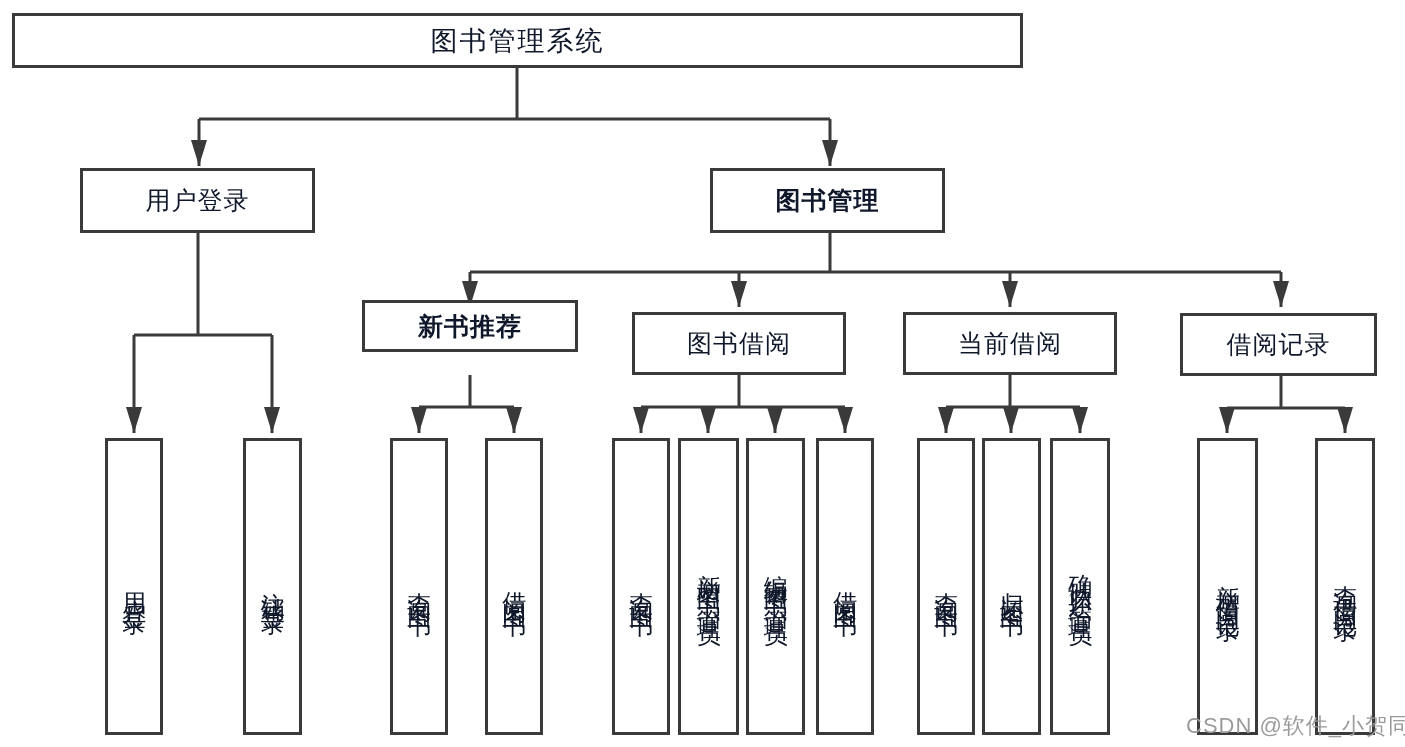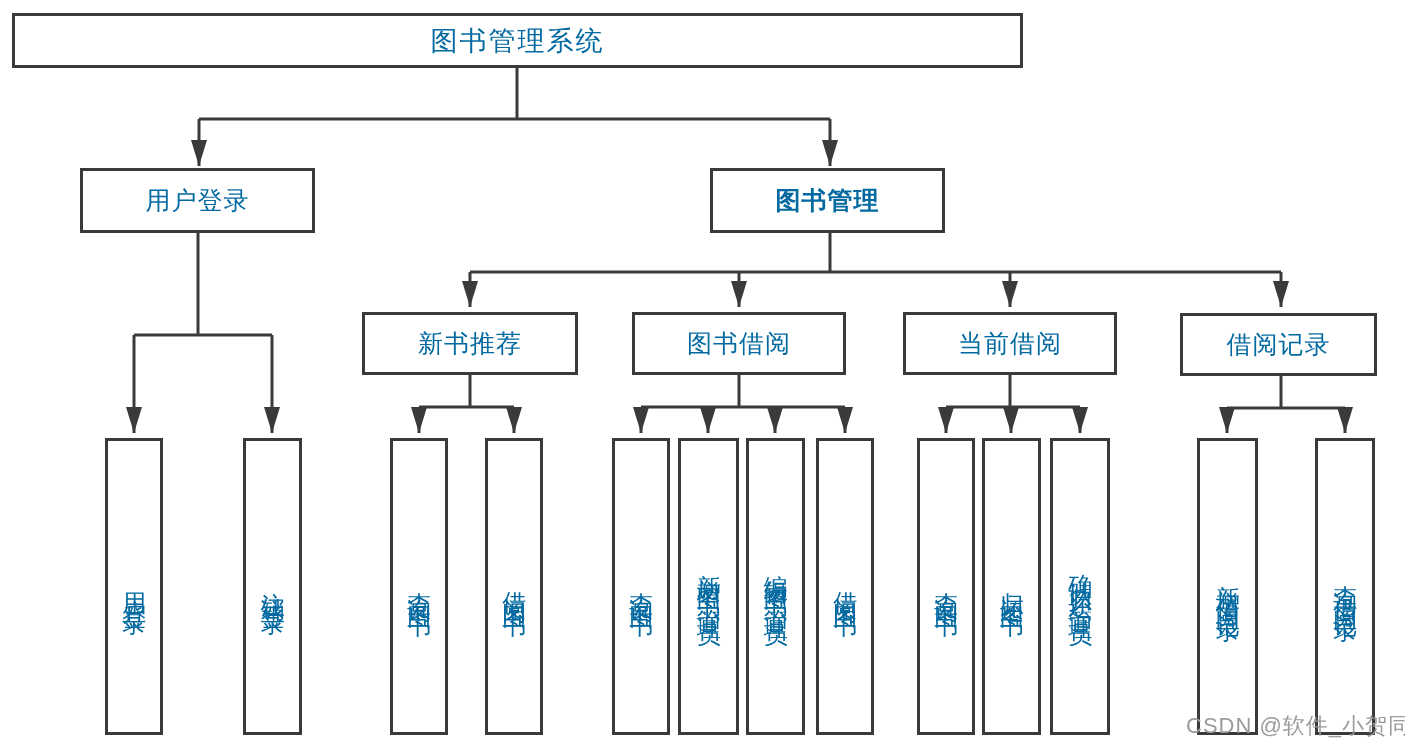--- a/index.html
+++ b/index.html
@@ -18,21 +18,21 @@
     z-index: 1;
   }
   .node {
     position: absolute;
     box-sizing: border-box;
     border: 3px solid #3a3a3a;
     background: #ffffff;
     display: flex;
     align-items: center;
     justify-content: center;
-    color: #0369a1;
+    color: #0f172a;
     z-index: 2;
   }
   .node.h-root { font-size: 27px; letter-spacing: 2px; }
   .node.h-mid  { font-size: 25px; letter-spacing: 1px; }
   .node.v { font-size: 24px; }
   .vtext {
     writing-mode: vertical-rl;
     text-orientation: mixed;
     letter-spacing: 7px;
     line-height: 1.1;
@@ -45,21 +45,21 @@
     font-size: 22px;
     color: #9b9b9b;
     letter-spacing: 1px;
     white-space: nowrap;
     z-index: 9;
   }
   
   .p-root { left: 12px;   top: 13px;  width: 1011px; height: 55px; }
   .p-l2a  { left: 80px;   top: 168px; width: 235px;  height: 65px; }
   .p-l2b  { left: 710px;  top: 168px; width: 235px;  height: 65px; font-weight: bold; }
-  .p-l3a  { left: 362px;  top: 312px; width: 216px;  height: 63px; }
+  .p-l3a  { left: 362px;  top: 300px; width: 216px;  height: 52px; font-weight: bold; }
   .p-l3b  { left: 632px;  top: 312px; width: 214px;  height: 63px; align-items: center; }
   .p-l3c  { left: 903px;  top: 312px; width: 214px;  height: 63px; }
   .p-l3d  { left: 1172px; top: 313px; width: 197px;  height: 63px; margin-left: 8px; }
   .p-f1  { left: 105px;  top: 438px; width: 58px; height: 297px; }
   .p-f2  { left: 243px;  top: 438px; width: 59px; height: 297px; }
   .p-f3  { left: 390px;  top: 438px; width: 58px; height: 297px; }
   .p-f4  { left: 485px;  top: 438px; width: 58px; height: 297px; }
   .p-f5  { left: 612px;  top: 438px; width: 58px; height: 297px; }
   .p-f6  { left: 678px;  top: 438px; width: 61px; height: 297px; }
   .p-f7  { left: 746px;  top: 438px; width: 59px; height: 297px; }

